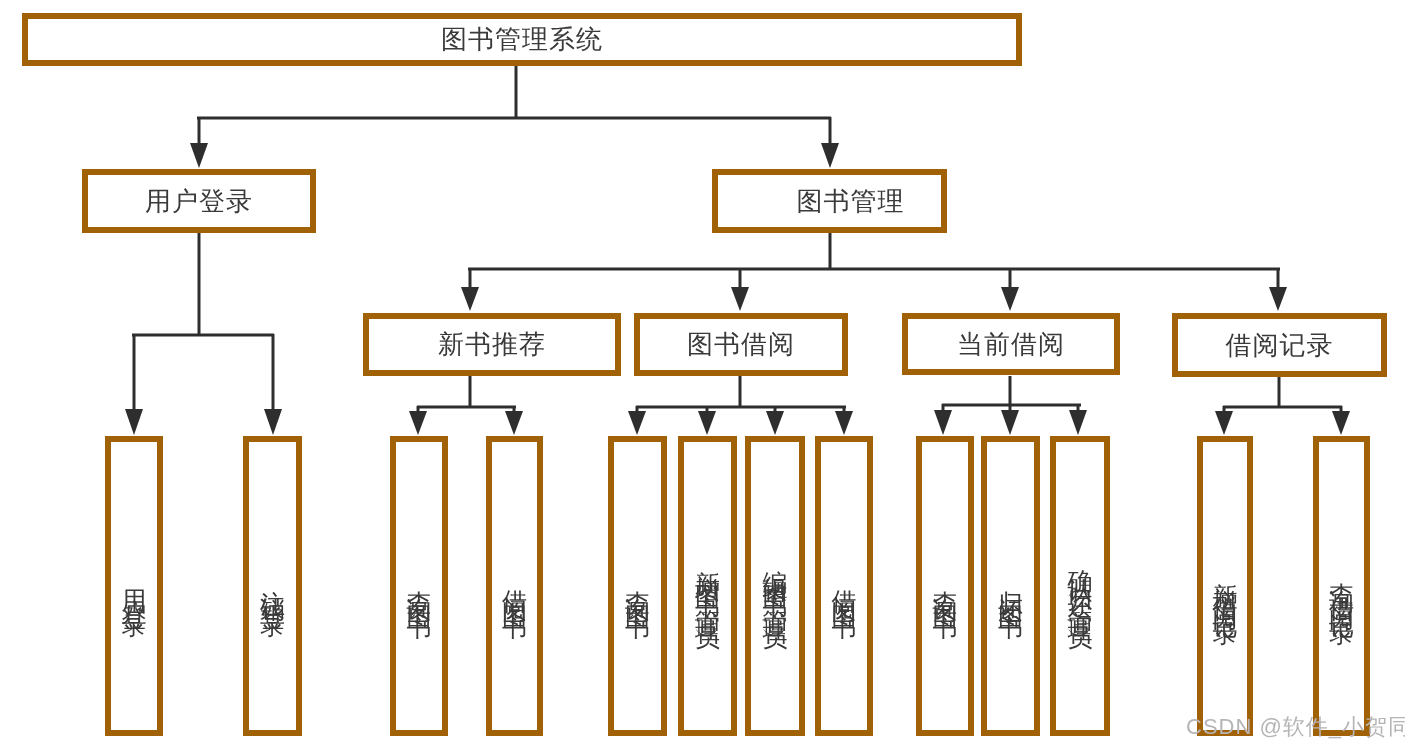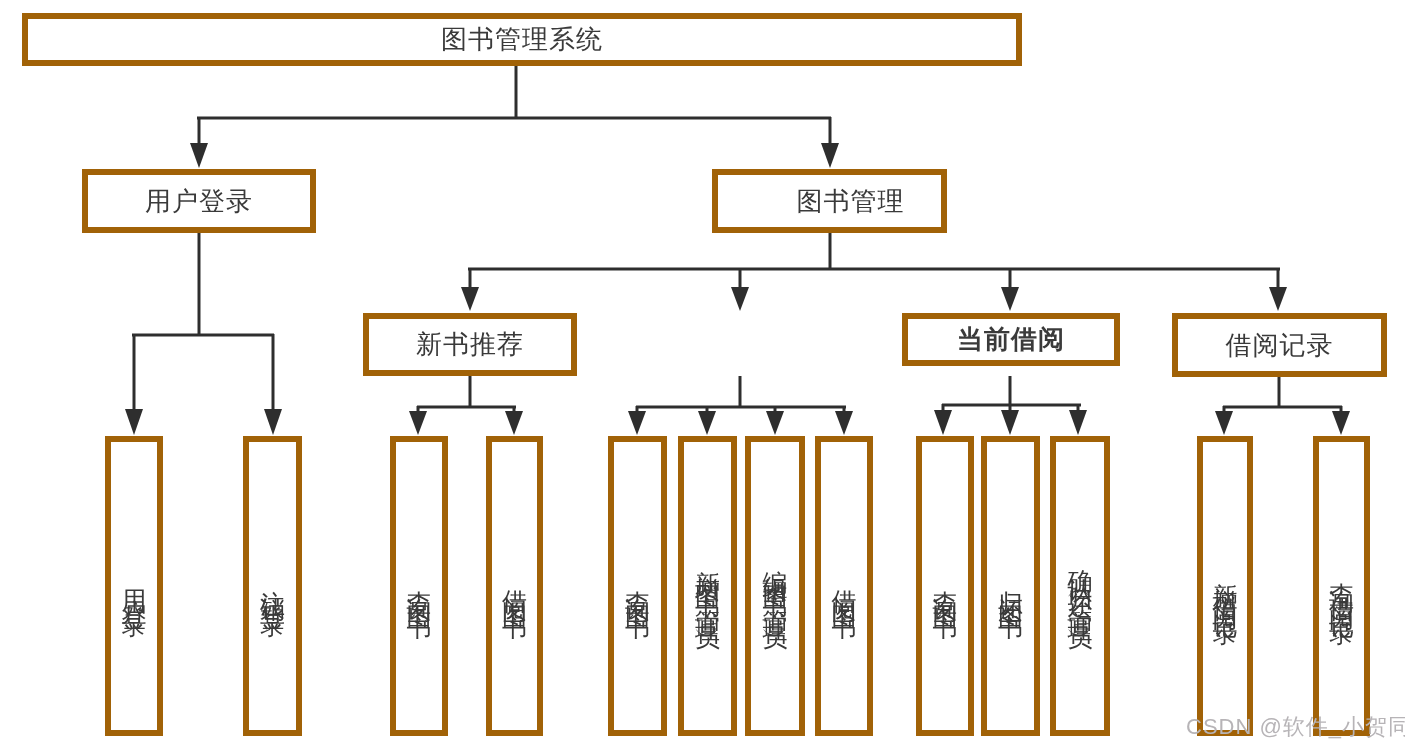--- a/index.html
+++ b/index.html
@@ -136,22 +136,23 @@
       <line x1="1341" y1="406" x2="1341" y2="416"></line>
       <polygon points="1341,435 1332,411 1350,411"></polygon>
     </g>
   </svg>
 
   <div class="node h" style="left:22px; top:13px; width:1000px; height:53px;">图书管理系统</div>
 
   <div class="node h" style="left:82px; top:169px; width:234px; height:64px;">用户登录</div>
   <div class="node h" style="left:712px; top:169px; width:235px; height:64px;padding-left:42px;">图书管理</div>
 
-  <div class="node h" style="left:363px; top:313px; width:214px; height:63px;font-family:Liberation Serif, serif;">新书推荐</div>
-  <div class="node h" style="left:902px; top:313px; width:218px; height:53px;font-weight:bold;">当前借阅</div>
+  <div class="node h" style="left:363px; top:313px; width:258px; height:63px;font-family:Liberation Serif, serif;">新书推荐</div>
+  <div class="node h" style="left:634px; top:313px; width:214px; height:63px;">图书借阅</div>
+  <div class="node h" style="left:902px; top:313px; width:218px; height:62px;">当前借阅</div>
   <div class="node h" style="left:1172px; top:313px; width:215px; height:64px;">借阅记录</div>
 
   <div class="node v" style="left:105px; top:436px; width:58px; height:300px;">用户登录</div>
   <div class="node v" style="left:243px; top:436px; width:59px; height:300px;">注销登录</div>
 
   <div class="node v" style="left:390px; top:436px; width:58px; height:300px;">查询图书</div>
   <div class="node v" style="left:486px; top:436px; width:57px; height:300px;">借阅图书</div>
 
   <div class="node v" style="left:608px; top:436px; width:59px; height:300px;">查询图书</div>
   <div class="node v" style="left:678px; top:436px; width:59px; height:300px;">新增图书（管理员）</div>

